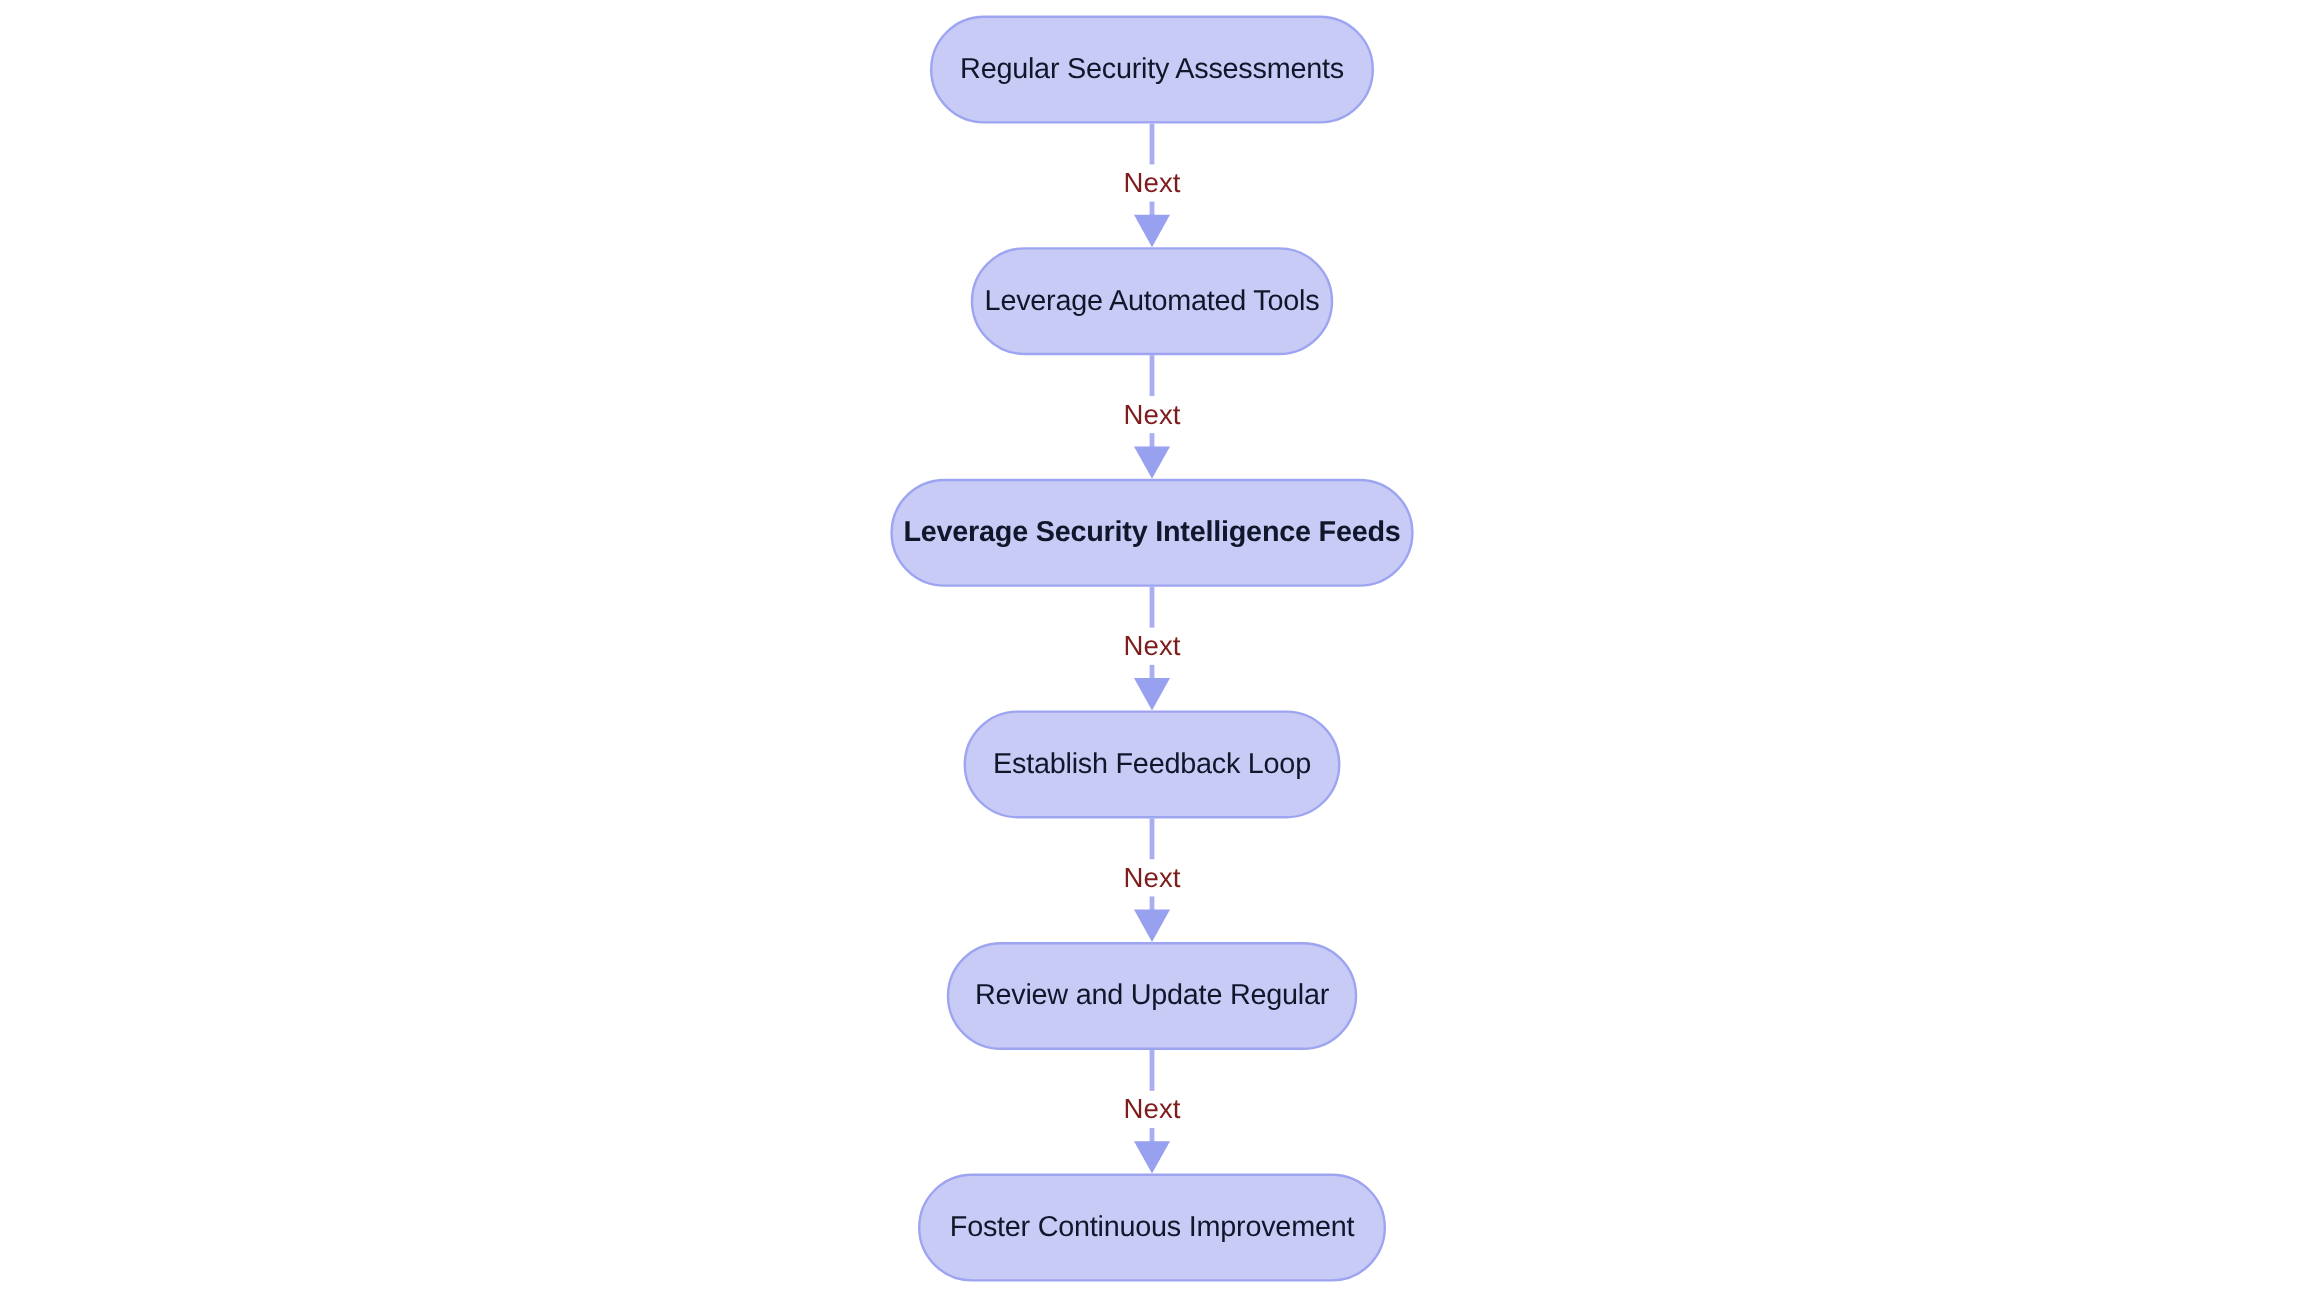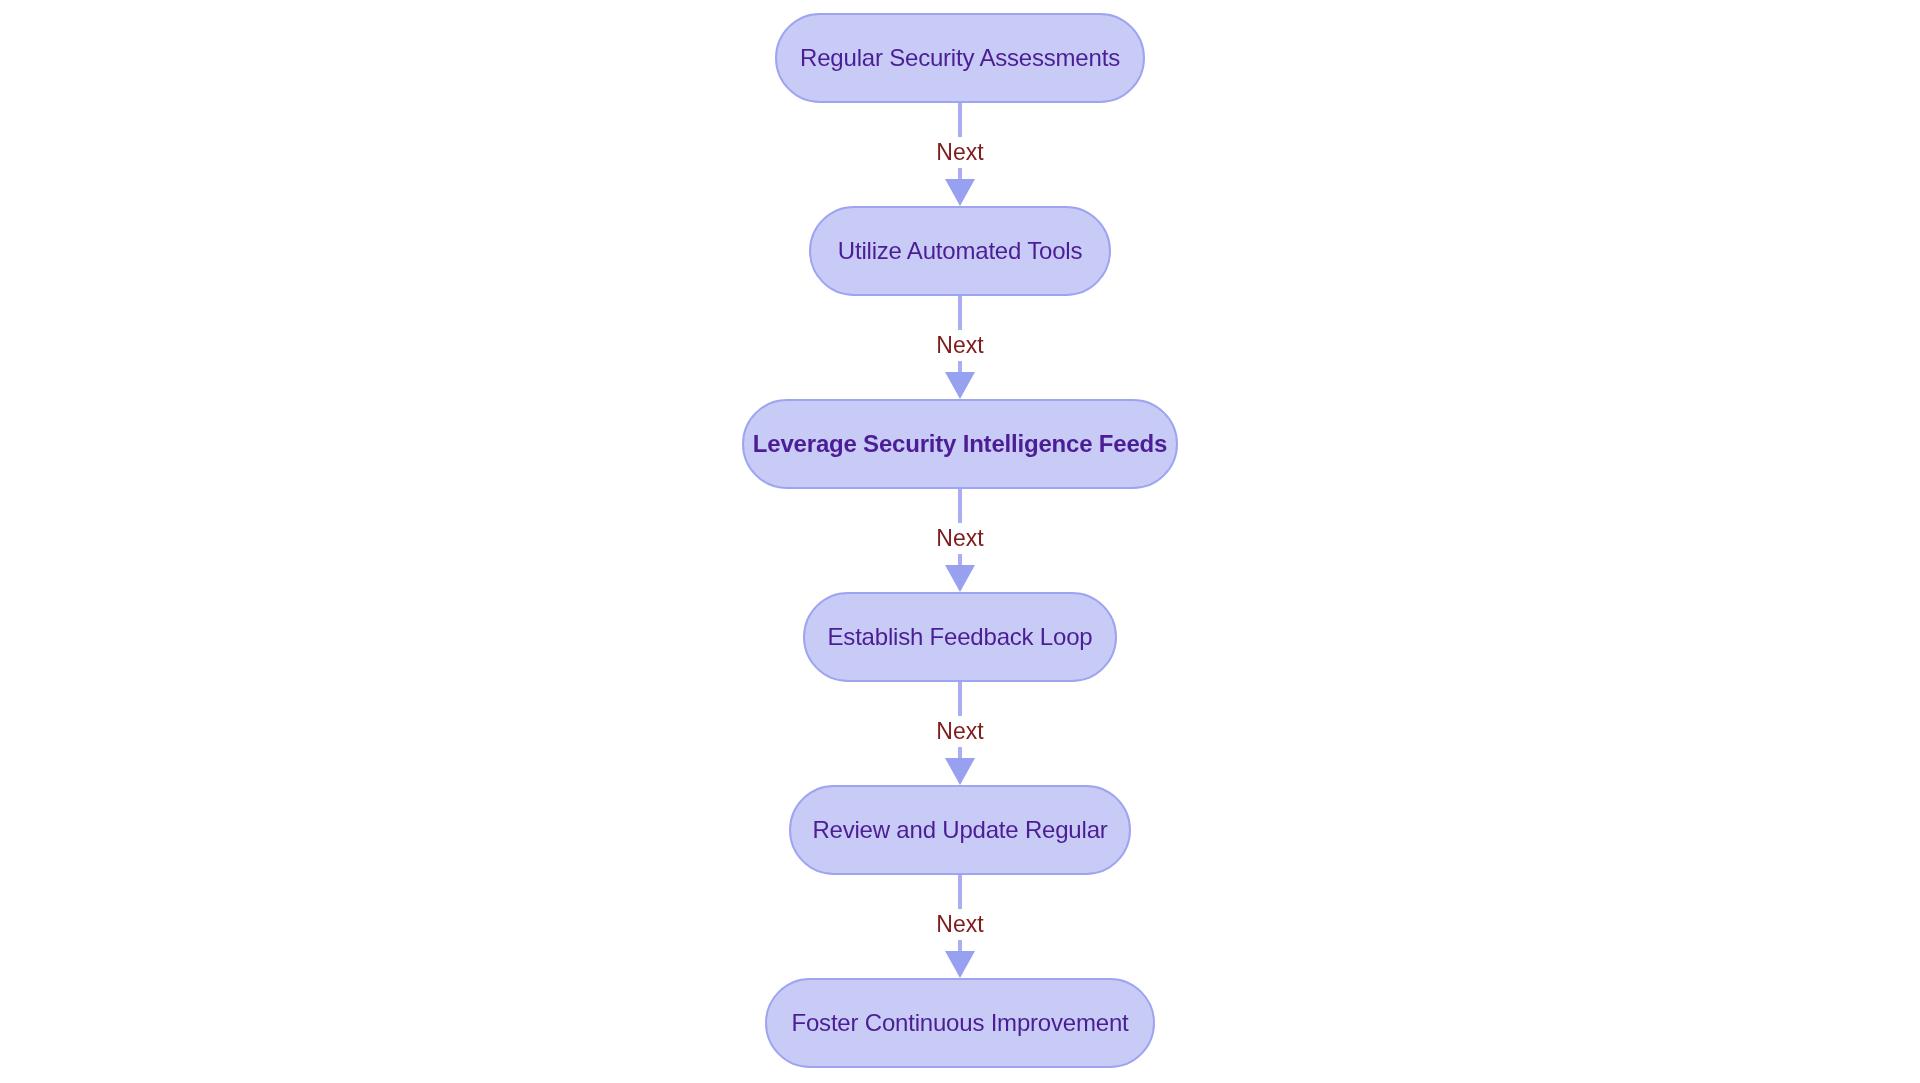--- a/index.html
+++ b/index.html
@@ -13,21 +13,21 @@
     font-family: "Liberation Sans", "DejaVu Sans", sans-serif;
   }
   .flow-node {
     position: absolute;
     left: 50%;
     transform: translateX(-50%);
     height: 90px;
     border-radius: 45px;
     background: #c7cbf6;
     border: 2px solid #9ea5f0;
-    color: #4c1d95;
+    color: #0f172a;
     font-size: 24px;
     letter-spacing: -0.2px;
     display: flex;
     align-items: center;
     justify-content: center;
     text-align: center;
     white-space: nowrap;
   }
   .n1 { top: 13px;  width: 370px; }
   .n2 { top: 206px; width: 302px; }
@@ -89,21 +89,21 @@
     <span>Regular Security Assessments</span>
   </div>
 
   <div class="connector c1">
     <div class="edge-line"></div>
     <div class="arrowhead"></div>
     <div class="edge-label">Next</div>
   </div>
 
   <div class="flow-node n2">
-    <span>Utilize Automated Tools</span>
+    <span>Leverage Automated Tools</span>
   </div>
 
   <div class="connector c2">
     <div class="edge-line"></div>
     <div class="arrowhead"></div>
     <div class="edge-label">Next</div>
   </div>
 
   <div class="flow-node n3">
     <span>Leverage Security Intelligence Feeds</span>

